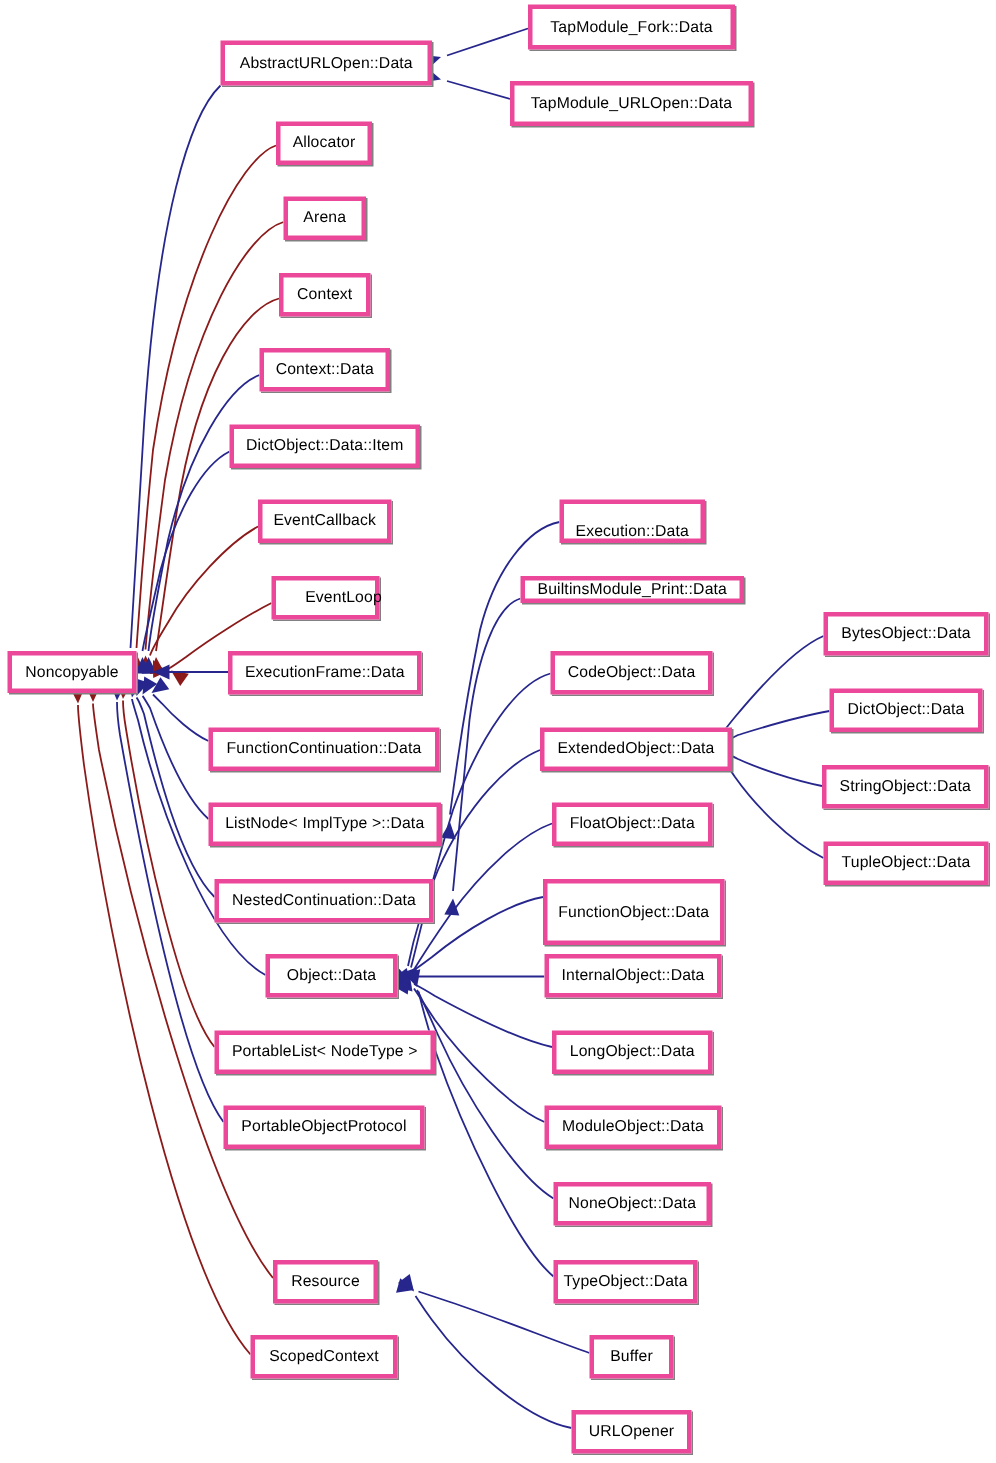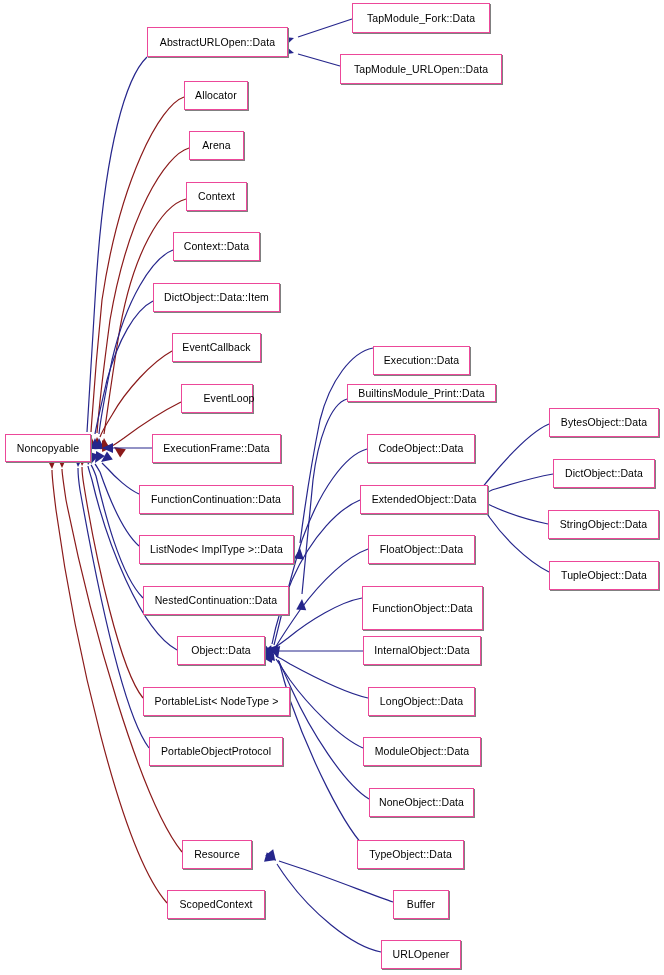--- a/index.html
+++ b/index.html
@@ -19,21 +19,21 @@
     position: absolute;
     left: 0;
     top: 0;
     width: 664px;
     height: 975px;
   }
   .node {
     position: absolute;
     box-sizing: border-box;
     background: #ffffff;
-    border: 1px solid #ec4899;
+    border: 3px solid #ec4899;
     box-shadow: 1px 1px 0 0 #808080;
     display: flex;
     align-items: center;
     justify-content: center;
     font-size: 10.5px;
     line-height: 1;
     color: #000000;
     white-space: nowrap;
     letter-spacing: 0.1px;
     z-index: 5;
@@ -246,21 +246,21 @@
     </div>
     <div class="node" title="ScopedContext" style="left: 167px; top: 890px; width: 98px; height: 29px;">
       <span class="node-label">ScopedContext</span>
     </div>
     <div class="node" title="TapModule_Fork::Data" style="left: 352px; top: 3px; width: 138px; height: 30px;">
       <span class="node-label">TapModule_Fork::Data</span>
     </div>
     <div class="node" title="TapModule_URLOpen::Data" style="left: 340px; top: 54px; width: 162px; height: 30px;">
       <span class="node-label">TapModule_URLOpen::Data</span>
     </div>
-    <div class="node" title="Execution::Data" style="left: 373px; top: 346px; width: 97px; height: 29px;">
+    <div class="node" title="Execution::Data" style="left: 373px; top: 333px; width: 97px; height: 29px; align-items: flex-end;">
       <span class="node-label">Execution::Data</span>
     </div>
     <div class="node" title="BuiltinsModule_Print::Data" style="left: 347px; top: 384px; width: 149px; height: 18px;">
       <span class="node-label">BuiltinsModule_Print::Data</span>
     </div>
     <div class="node" title="CodeObject::Data" style="left: 367px; top: 434px; width: 108px; height: 29px;">
       <span class="node-label">CodeObject::Data</span>
     </div>
     <div class="node" title="ExtendedObject::Data" style="left: 360px; top: 485px; width: 128px; height: 29px;">
       <span class="node-label">ExtendedObject::Data</span>
@@ -276,21 +276,21 @@
     </div>
     <div class="node" title="LongObject::Data" style="left: 368px; top: 687px; width: 107px; height: 29px;">
       <span class="node-label">LongObject::Data</span>
     </div>
     <div class="node" title="ModuleObject::Data" style="left: 363px; top: 737px; width: 118px; height: 29px;">
       <span class="node-label">ModuleObject::Data</span>
     </div>
     <div class="node" title="NoneObject::Data" style="left: 369px; top: 788px; width: 105px; height: 29px;">
       <span class="node-label">NoneObject::Data</span>
     </div>
-    <div class="node" title="TypeObject::Data" style="left: 357px; top: 840px; width: 107px; height: 29px; text-align: center;">
+    <div class="node" title="TypeObject::Data" style="left: 369px; top: 840px; width: 96px; height: 29px; text-align: center;">
       <span class="node-label">TypeObject::Data</span>
     </div>
     <div class="node" title="Buffer" style="left: 393px; top: 890px; width: 56px; height: 29px;">
       <span class="node-label">Buffer</span>
     </div>
     <div class="node" title="URLOpener" style="left: 381px; top: 940px; width: 80px; height: 29px;">
       <span class="node-label">URLOpener</span>
     </div>
     <div class="node" title="BytesObject::Data" style="left: 549px; top: 408px; width: 110px; height: 29px;">
       <span class="node-label">BytesObject::Data</span>

